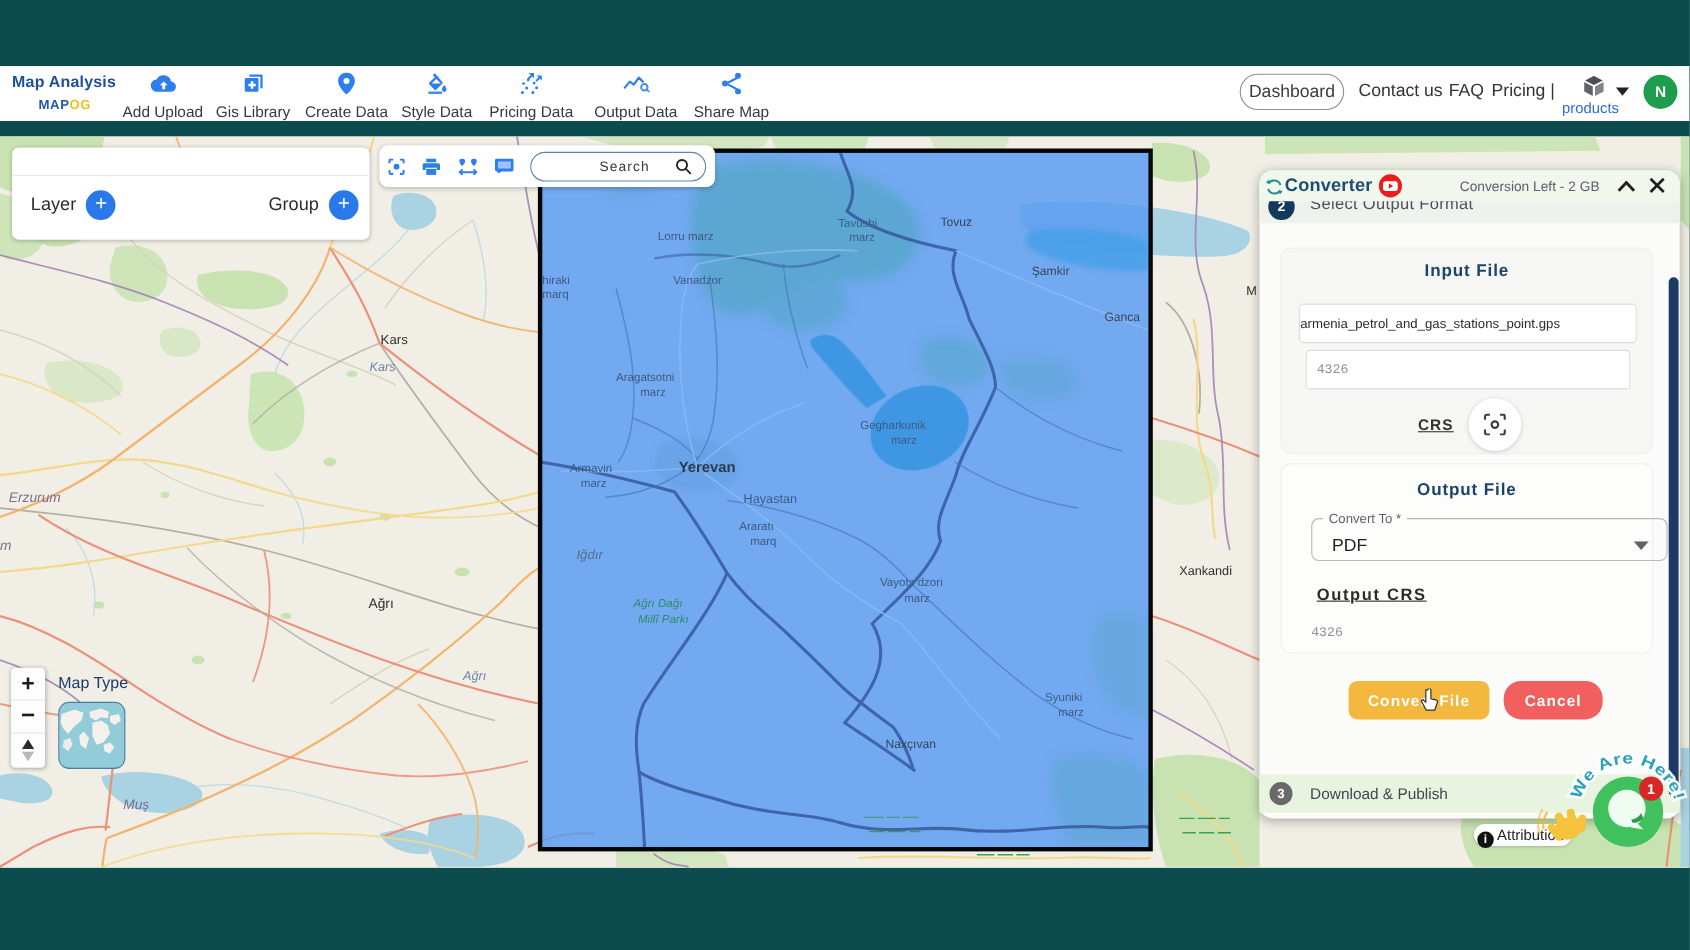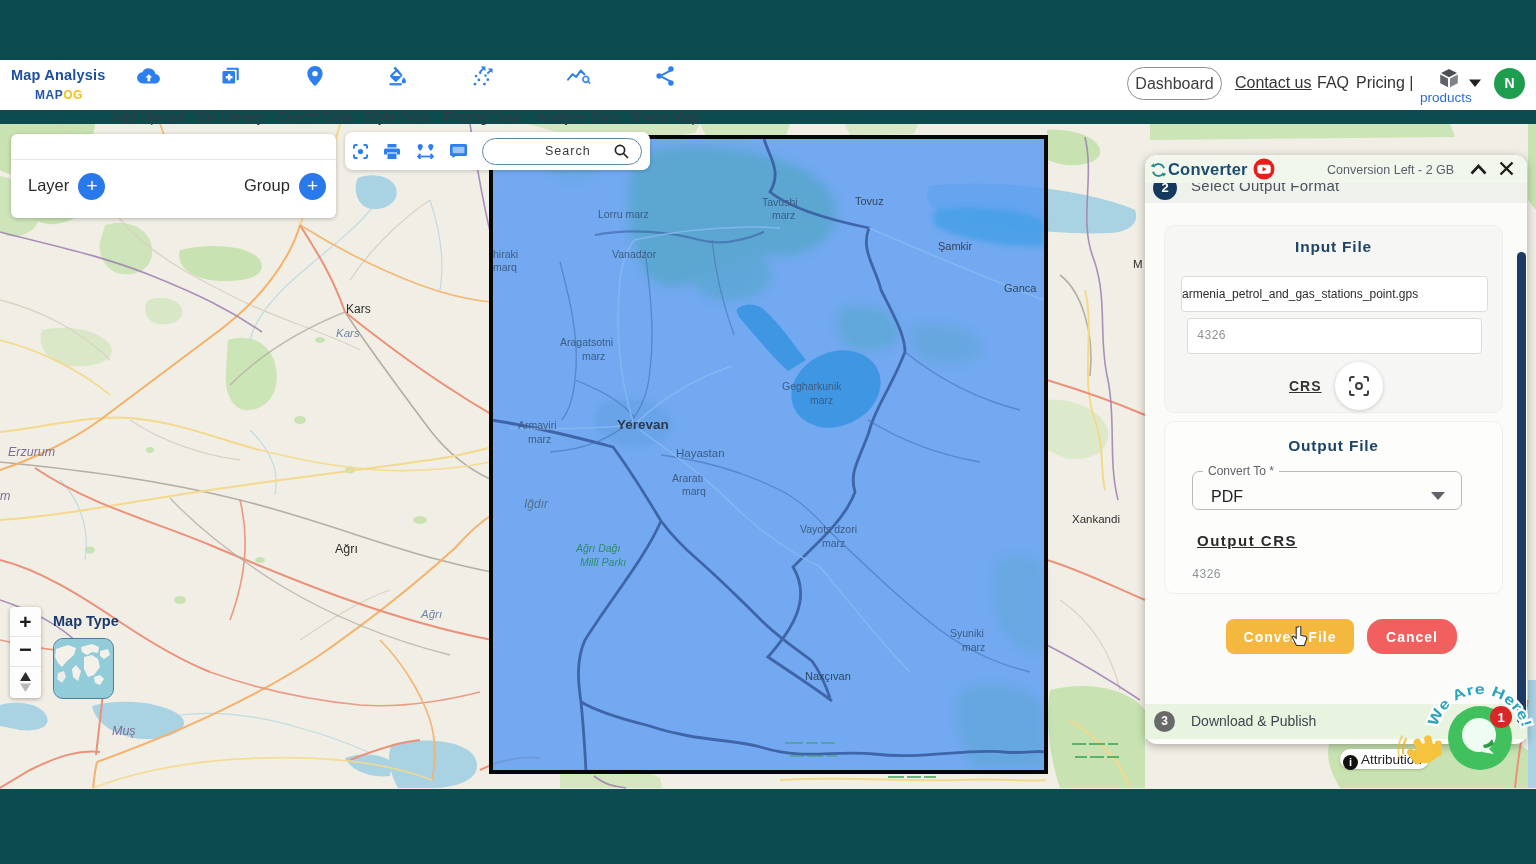--- a/index.html
+++ b/index.html
@@ -2,35 +2,35 @@
 <html><head>
 <meta charset="utf-8">
 <style>
 *{margin:0;padding:0;box-sizing:border-box;}
 html,body{width:1536px;height:864px;overflow:hidden;background:#0c4c4e;font-family:"Liberation Sans",sans-serif;}
 .abs{position:absolute;}
 #stage{position:relative;width:1536px;height:864px;}
 #header{position:absolute;left:0;top:60px;width:1536px;height:50px;background:#ffffff;}
 .navitem{position:absolute;top:6px;text-align:center;color:#333a45;font-size:14px;}
 .navitem .ic{height:20px;margin-bottom:2px;}
-.navitem .lb{display:block;margin-top:18px;}
+.navitem .lb{display:block;margin-top:2px;}
 #logo1{position:absolute;left:11px;top:7px;font-size:14.5px;letter-spacing:-0.3px;font-weight:bold;color:#1e4f9c;letter-spacing:0.2px;}
 #logo2{position:absolute;left:35px;top:28px;font-size:12px;font-weight:bold;color:#2356a8;letter-spacing:0.5px;}
 #logo2 span{color:#f2c11c;}
 #dashbtn{position:absolute;left:1127px;top:7px;width:95px;height:33px;border:1px solid #8e8e8e;border-radius:17px;color:#3c3c3c;font-size:16px;text-align:center;line-height:31px;}
 .hlink{position:absolute;top:14px;color:#333;font-size:16px;}
 #avatar{position:absolute;left:1494px;top:8px;width:31px;height:31px;border-radius:50%;background:#1f9d4f;color:#fff;font-size:14px;font-weight:bold;text-align:center;line-height:31px;}
 #mapwrap{position:absolute;left:0;top:124px;width:1536px;height:665px;background:#f1eee5;}
 #leftcard{position:absolute;left:11px;top:134px;width:325px;height:84px;background:#fff;border-radius:6px;box-shadow:0 1px 4px rgba(0,0,0,.25);padding-left:12px;}
 #leftcard .div{position:absolute;left:0;top:25px;width:100%;height:1px;background:#e8e8e8;}
 .pluscirc{display:inline-block;width:27px;height:27px;border-radius:50%;background:#2979ea;color:#fff;font-size:19px;text-align:center;line-height:26px;vertical-align:middle;}
 #toolbar{position:absolute;left:345px;top:132px;width:305px;height:38px;background:#fff;border-radius:8px;box-shadow:0 1px 4px rgba(0,0,0,.2);}
 #searchpill{position:absolute;left:482px;top:138px;width:160px;height:27px;border:1.5px solid #5b87a8;border-radius:14px;background:#fff;color:#3a3a3a;font-size:12.5px;letter-spacing:1px;}
 #zoomcol{position:absolute;left:10px;top:607px;width:31px;height:91px;background:#fdfdfd;border-radius:4px;box-shadow:0 1px 4px rgba(0,0,0,.3);text-align:center;}
-#maptypelab{position:absolute;left:53px;top:613px;font-size:14.5px;font-weight:bold;color:#1a3a6b;}
+#maptypelab{position:absolute;left:53px;top:613px;font-size:14.5px;font-weight:normal;color:#1a3a6b;}
 #mapthumb{position:absolute;left:53px;top:638px;width:61px;height:61px;border:1.5px solid #4a7fa5;border-radius:10px;background:#8ecbd8;overflow:hidden;}
 #attrib{position:absolute;left:1340px;top:749px;height:20px;background:#fff;border-radius:10px;padding:0 7px 0 3px;font-size:13.5px;color:#222;line-height:21px;box-shadow:0 1px 3px rgba(0,0,0,.2);}
 #panel{position:absolute;left:1145px;top:139px;width:382px;height:589px;background:#fbfcf9;border-radius:12px;box-shadow:0 2px 10px rgba(0,0,0,.3);margin-top:16px;}
 #phead{position:absolute;left:0;top:0;width:100%;height:28px;background:#f2f7ee;border-radius:12px 12px 0 0;}
 #steprow{position:absolute;left:0;top:28px;width:100%;height:20px;background:#eff2ec;overflow:hidden;}
 .card{position:absolute;left:19px;width:339px;background:#f6f7f4;border-radius:10px;border:1px solid #efefec;}
 .cardtitle{text-align:center;font-weight:bold;color:#1d4468;font-size:15.5px;letter-spacing:0.8px;}
 .field{position:absolute;background:#fff;border:1px solid #dcdcda;border-radius:4px;}
 #btnconvert{position:absolute;left:81px;top:464px;width:128px;height:35px;background:#f5b83f;border:none;border-radius:8px;color:#fff;font-weight:bold;font-size:14px;letter-spacing:1px;font-family:"Liberation Sans",sans-serif;}
 #btncancel{position:absolute;left:222px;top:464px;width:90px;height:35px;background:#f25f5f;border:none;border-radius:16px;color:#fff;font-weight:bold;font-size:14px;letter-spacing:1px;font-family:"Liberation Sans",sans-serif;}
@@ -309,33 +309,33 @@
           </g>
         </svg>
 <span class="lb">Pricing Data</span></div>
 <div class="navitem" id="nav6" style="left:532px;width:92px;">
 <svg class="ic" width="26" height="22" viewBox="0 0 26 22">
           <g fill="none" stroke="#2d7ff0" stroke-width="2.2" stroke-linecap="round" stroke-linejoin="round">
             <path d="M2 15l5-6 4 3 5-7 4 4"></path>
           </g>
           <path fill="#2d7ff0" d="M21.5 10.5a4.2 4.2 0 1 0 2.4 7.7l1.8 1.8 1.3-1.3-1.8-1.8a4.2 4.2 0 0 0-3.7-6.4zm0 2a2.2 2.2 0 1 1 0 4.4 2.2 2.2 0 0 1 0-4.4z" opacity=".9"></path>
         </svg>
-<span class="lb">Analyze Data</span></div>
+<span class="lb">Output Data</span></div>
 <div class="navitem" id="nav7" style="left:628px;width:74px;">
 <svg class="ic" width="20" height="22" viewBox="0 0 20 22">
           <g fill="#2d7ff0">
             <circle cx="16.5" cy="3.2" r="3"></circle>
             <circle cx="3.5" cy="11" r="3"></circle>
             <circle cx="16.5" cy="18.8" r="3"></circle>
             <path d="M4.4 10l11-5.8 1 1.9-11 5.8zM4.4 12l11 5.8 1-1.9-11-5.8z"></path>
           </g>
         </svg>
 <span class="lb">Share Map</span></div>
 <div id="dashbtn">Dashboard</div>
-<div class="hlink" style="left:1235px;text-decoration:underline;">Contact us</div>
+<div class="hlink" style="left:1235px;">Contact us</div>
 <div class="hlink" style="left:1317px;">FAQ</div>
 <div class="hlink" style="left:1356px;">Pricing |</div>
 <div id="products" class="abs" style="left:1420px;top:9px;text-align:center;">
 <svg width="20" height="19" viewBox="0 0 20 19" style="margin-left:6px;">
           <g fill="#4a4f55">
             <path d="M10 0l8 4.1-8 4.1L2 4.1z"></path>
             <path d="M1.2 5.6L9 9.6v8.6l-7.8-4z" opacity=".88"></path>
             <path d="M18.8 5.6L11 9.6v8.6l7.8-4z" opacity=".7"></path>
           </g>
         </svg>
@@ -450,21 +450,21 @@
 <svg style="position:absolute;left:14px;top:14px;" width="20" height="20" viewBox="0 0 20 20">
             <g fill="none" stroke="#3c4043" stroke-width="2">
               <path d="M1 5.5V2.8A1.8 1.8 0 0 1 2.8 1h2.7M14.5 1h2.7A1.8 1.8 0 0 1 19 2.8v2.7M19 14.5v2.7a1.8 1.8 0 0 1-1.8 1.8h-2.7M5.5 19H2.8A1.8 1.8 0 0 1 1 17.2v-2.7"></path>
             </g>
             <circle cx="10" cy="10" r="3" fill="none" stroke="#3c4043" stroke-width="2"></circle>
           </svg>
 </div>
 </div>
 <div class="card" id="card2" style="top:266px;height:173px;background:#fdfdfc;">
 <div class="cardtitle" style="margin-top:15px;text-align:center;">Output File</div>
-<fieldset style="position:absolute;left:27px;top:42px;width:270px;height:46px;border:1px solid #b9b9b6;border-radius:7px;">
+<fieldset style="position:absolute;left:27px;top:42px;width:324px;height:46px;border:1px solid #b9b9b6;border-radius:7px;">
 <legend style="margin-left:10px;padding:0 5px;font-size:12px;color:#5f6368;">Convert To *</legend>
 <div style="position:absolute;left:18px;top:10px;font-size:16px;color:#202124;">PDF</div>
 <svg style="position:absolute;right:16px;top:14px;" width="14" height="8" viewBox="0 0 14 8">
             <path fill="#5f6368" d="M0 0h14L7 8z"></path>
           </svg>
 </fieldset>
 <div class="abs" style="left:32px;top:110px;font-size:15px;font-weight:bold;color:#2b2b2b;text-decoration:underline;letter-spacing:1.5px;">Output CRS</div>
 <div class="abs" style="left:27px;top:146px;font-size:12px;color:#8d9297;font-family:'Liberation Mono',monospace;">4326</div>
 </div>
 <button id="btnconvert">Convert File</button>

